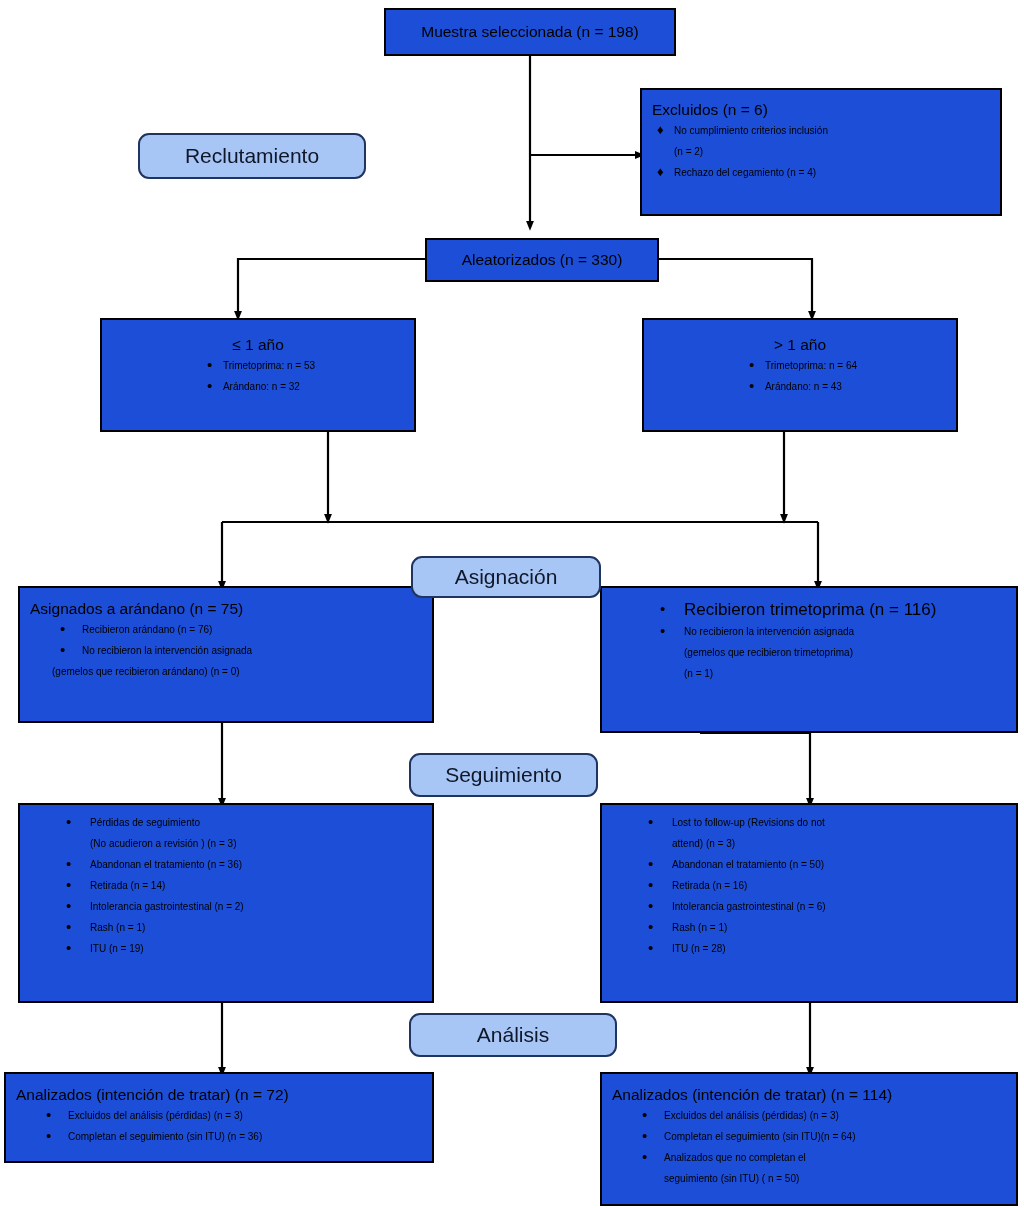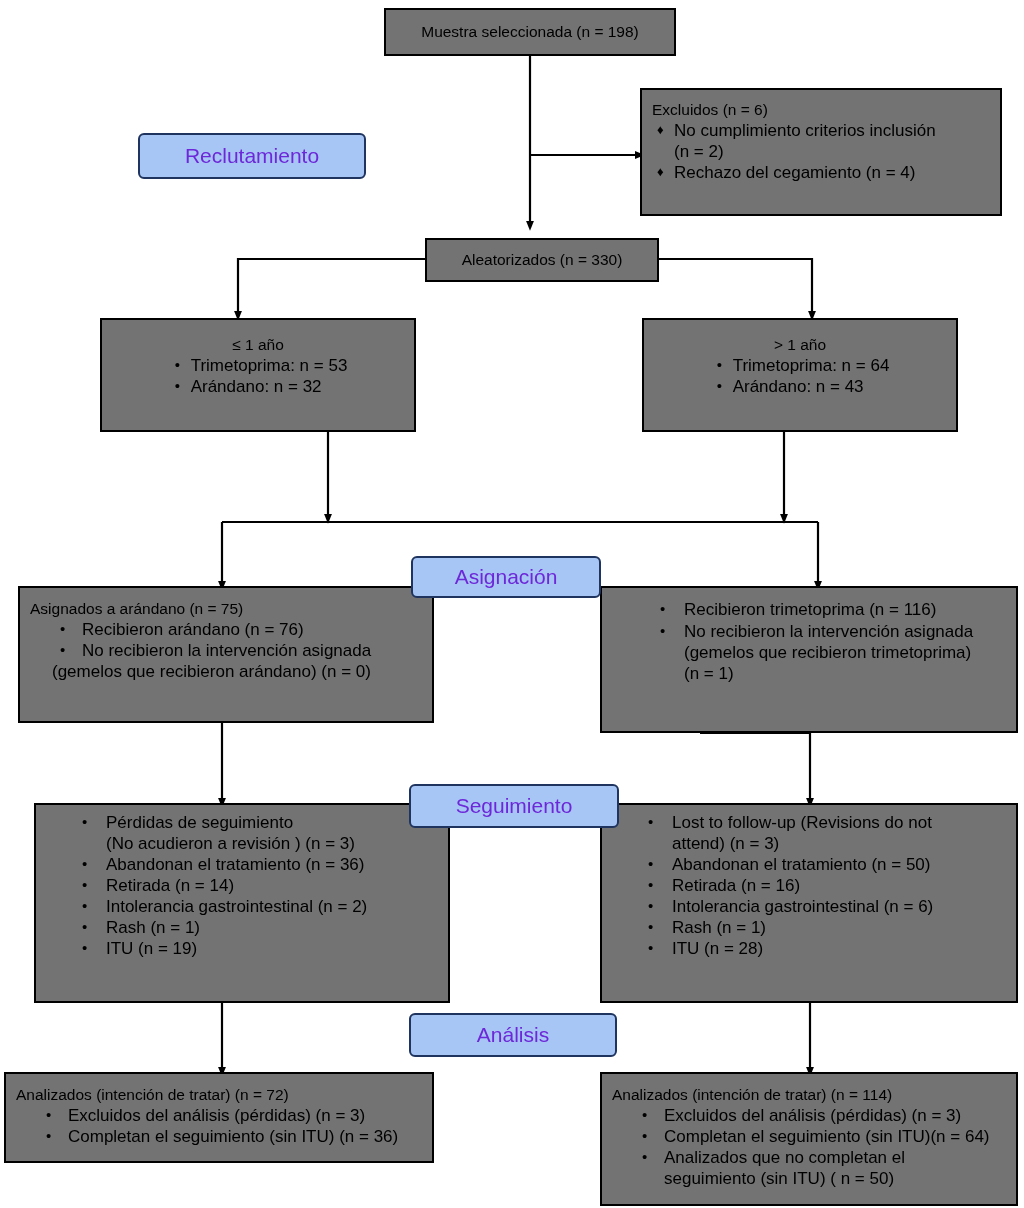--- a/index.html
+++ b/index.html
@@ -20,21 +20,21 @@
     position: absolute;
     left: 0; top: 0;
     width: 1024px;
     height: 1208px;
     pointer-events: none;
   }
   .box {
     position: absolute;
     box-sizing: border-box;
     border: 2px solid #000000;
-    background: #737373;
+    background: #1d4ed8;
     z-index: 2;
   }
   .box-inner {
     padding: 7px 10px 6px 10px;
   }
   .title-line {
     font-size: 15.5px;
     line-height: 21px;
     white-space: nowrap;
   }
@@ -43,21 +43,21 @@
     font-size: 15.5px;
     line-height: 21px;
   }
   ul.blist {
     list-style: none;
     margin: 0;
     padding: 0;
   }
   ul.blist > li {
     position: relative;
-    font-size: 17px;
+    font-size: 10px;
     line-height: 21px;
   }
   
   ul.blist.dot > li { padding-left: 22px; }
   ul.blist.dot > li::before {
     content: "\2022";
     position: absolute;
     left: 6px;
     top: -1px;
     font-size: 15px;
@@ -87,25 +87,25 @@
     display: inline-block;
     text-align: left;
   }
 
   
   .stage {
     position: absolute;
     box-sizing: border-box;
     background: #a8c6f5;
     border: 2px solid #1f3560;
-    border-radius: 6px;
+    border-radius: 11px;
     display: flex;
     align-items: center;
     justify-content: center;
-    color: #6d28d9;
+    color: #0f172a;
     font-size: 21px;
     z-index: 5;
   }
 </style>
 </head>
 <body>
 
 <div id="canvas">
 
   <svg id="edges" viewBox="0 0 1024 1208" width="1024" height="1208">
@@ -209,25 +209,25 @@
         <li class="bigitem" style="font-size:17px; line-height:23px;">Recibieron trimetoprima (n = 116)</li>
         <li>
           <span class="sub">No recibieron la intervención asignada</span>
           <span class="sub">(gemelos que recibieron trimetoprima)</span>
           <span class="sub">(n = 1)</span>
         </li>
       </ul>
     </div>
   </div>
 
-  <div class="stage" style="left:409px; top:784px; width:210px; height:44px;">
+  <div class="stage" style="left:409px; top:753px; width:189px; height:44px;">
     <span>Seguimiento</span>
   </div>
 
-  <div class="box" style="left:18px; top:803px; width:416px; height:200px;margin-left:16px;">
+  <div class="box" style="left:18px; top:803px; width:416px; height:200px;">
     <div class="box-inner" style="padding-top:7px;">
       <ul class="blist dot indent">
         <li>
           <span class="sub">Pérdidas de seguimiento</span>
           <span class="sub">(No acudieron a revisión ) (n = 3)</span>
         </li>
         <li>Abandonan el tratamiento (n = 36)</li>
         <li>Retirada (n = 14)</li>
         <li>Intolerancia gastrointestinal (n = 2)</li>
         <li>Rash (n = 1)</li>

